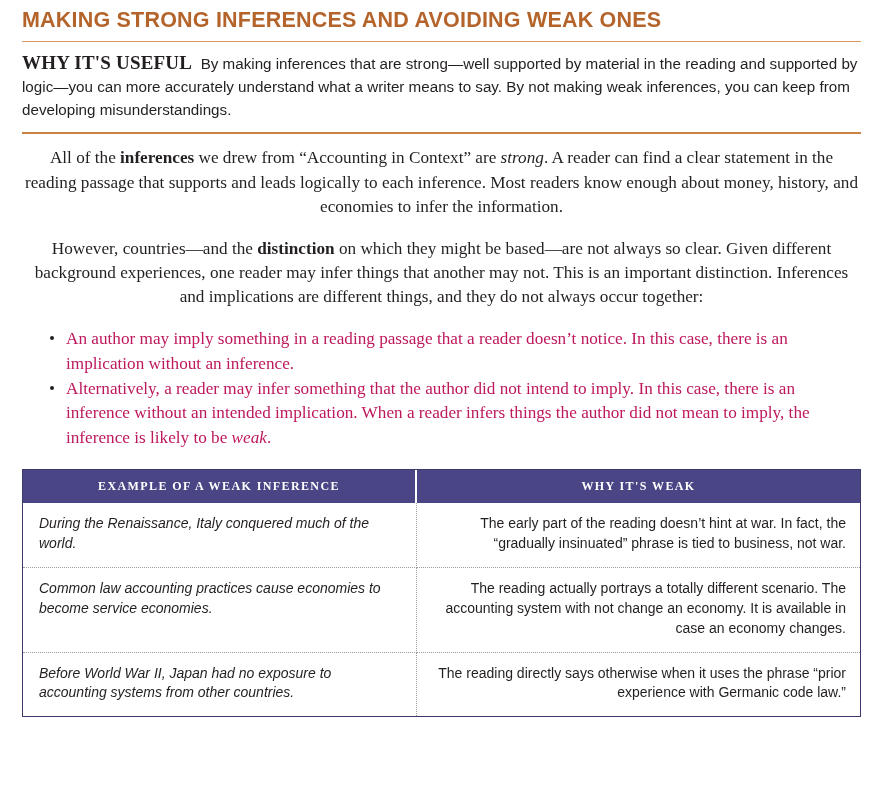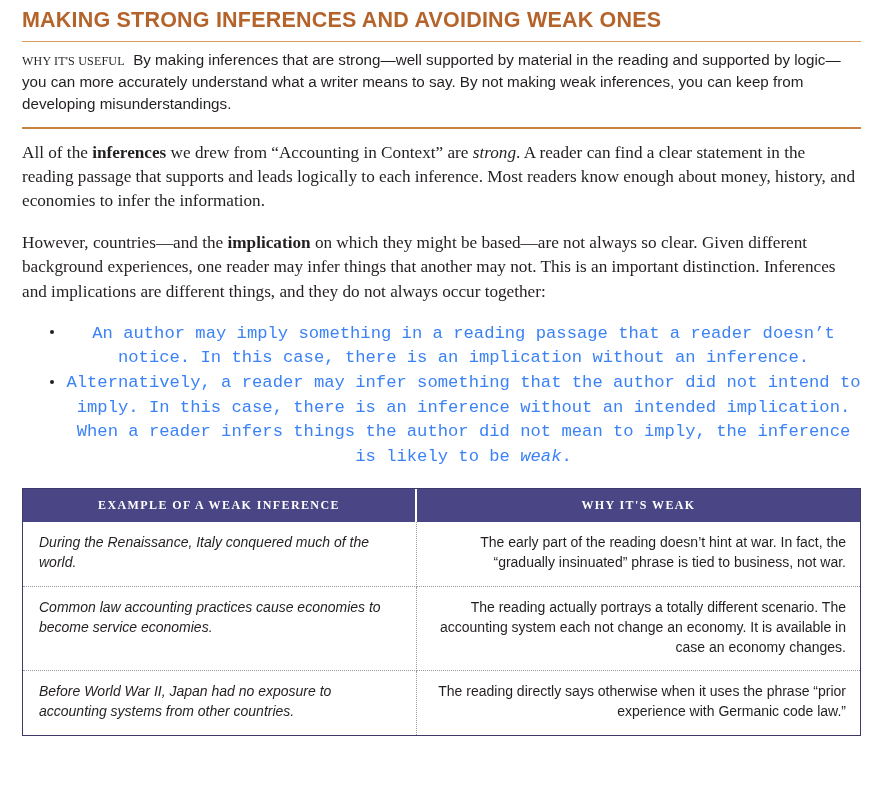--- a/index.html
+++ b/index.html
@@ -50,51 +50,50 @@
     padding-top: 7px;
     padding-bottom: 5px;
     font-family: "Liberation Sans", sans-serif;
     font-size: 15.2px;
     line-height: 1.47;
     color: #231f20;
     text-align: left;
   }
   .why-label {
     font-family: "Liberation Serif", serif;
-    font-weight: normal;
-    font-size: 12px;
+    font-weight: bold;
+    font-size: 19px;
     letter-spacing: 0.2px;
   }
 
   
   .body-para {
     font-family: "Liberation Serif", serif;
     font-size: 17.2px;
     line-height: 1.42;
     color: #231f20;
     margin-top: 12px;
-    text-align: left;
+    text-align: center;
   }
   .body-para b { font-weight: bold; }
   .body-para i { font-style: italic; }
 
   ul.bullets {
     list-style: none;
     margin: 8px 0 0 0;
     padding: 0;
   }
   ul.bullets li {
-    font-family: Liberation Mono, monospace;
+    font-family: Liberation Serif, serif;
     font-size: 17.2px;
     line-height: 1.42;
-    color: #3b82f6;
+    color: #be185d;
     position: relative;
     padding-left: 44px;
     margin-bottom: 1px;
-    text-align: center;
   }
   ul.bullets li .dot {
     position: absolute;
     left: 28px;
     top: 0.52em;
     width: 4px;
     height: 4px;
     background: #231f20;
     border-radius: 50%;
   }
@@ -163,21 +162,21 @@
     <span class="why-label">WHY IT'S USEFUL</span><span>&nbsp; </span><span>By making inferences that are strong—well supported by material in the reading and supported by logic—you can more accurately understand what a writer means to say. By not making weak inferences, you can keep from developing misunderstandings.</span>
   </div>
 
   <div class="rule-orange-thick"></div>
 
   <p class="body-para">
     <span>All of the </span><b>inferences</b><span> we drew from “Accounting in Context” are </span><i>strong</i><span>. A reader can find a clear statement in the reading passage that supports and leads logically to each inference. Most readers know enough about money, history, and economies to infer the information.</span>
   </p>
 
   <p class="body-para">
-    <span>However, countries—and the </span><b>implication</b><span> on which they might be based—are not always so clear. Given different background experiences, one reader may infer things that another may not. This is an important distinction. Inferences and implications are different things, and they do not always occur together:</span>
+    <span>However, countries—and the </span><b>distinction</b><span> on which they might be based—are not always so clear. Given different background experiences, one reader may infer things that another may not. This is an important distinction. Inferences and implications are different things, and they do not always occur together:</span>
   </p>
 
   <ul class="bullets">
     <li>
       <span class="dot"></span><span>An author may imply something in a reading passage that a reader doesn’t notice. In this case, there is an implication without an inference.</span>
     </li>
     <li>
       <span class="dot"></span><span>Alternatively, a reader may infer something that the author did not intend to imply. In this case, there is an inference without an intended implication. When a reader infers things the author did not mean to imply, the inference is likely to be </span><i>weak</i><span>.</span>
     </li>
   </ul>
@@ -191,21 +190,21 @@
           <th class="col-b">WHY IT'S WEAK</th>
         </tr>
       </thead>
       <tbody>
         <tr>
           <td class="col-a">During the Renaissance, Italy conquered much of the world.</td>
           <td class="col-b">The early part of the reading doesn’t hint at war. In fact, the “gradually insinuated” phrase is tied to business, not war.</td>
         </tr>
         <tr>
           <td class="col-a">Common law accounting practices cause economies to become service economies.</td>
-          <td class="col-b">The reading actually portrays a totally different scenario. The accounting system each not change an economy. It is available in case an economy changes.</td>
+          <td class="col-b">The reading actually portrays a totally different scenario. The accounting system with not change an economy. It is available in case an economy changes.</td>
         </tr>
         <tr>
           <td class="col-a">Before World War II, Japan had no exposure to accounting systems from other countries.</td>
           <td class="col-b">The reading directly says otherwise when it uses the phrase “prior experience with Germanic code law.”</td>
         </tr>
       </tbody>
     </table>
   </div>
 
 </div>

